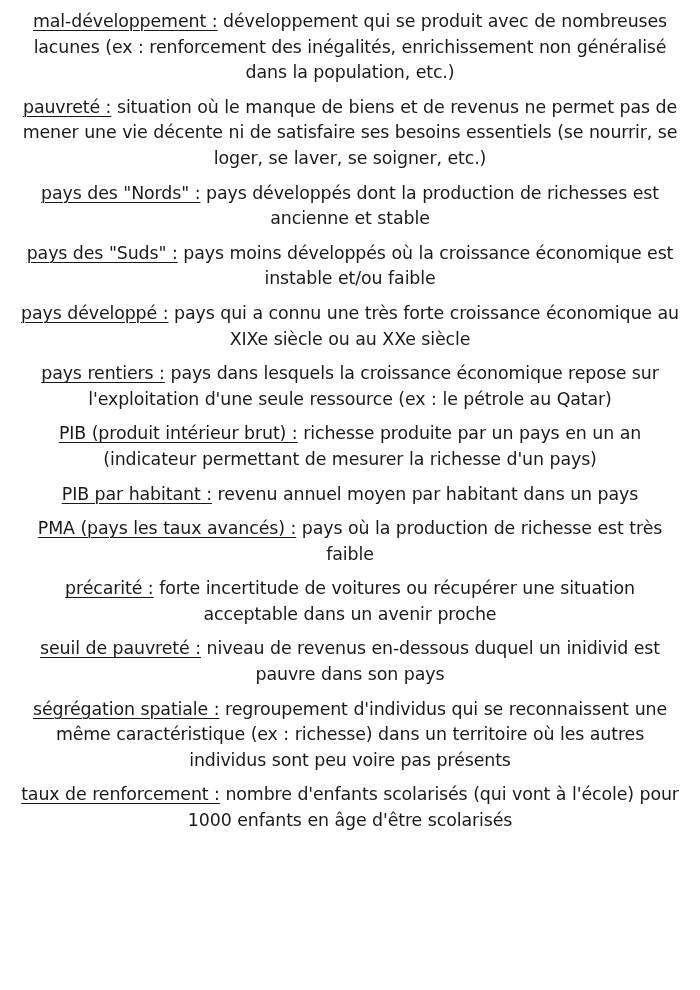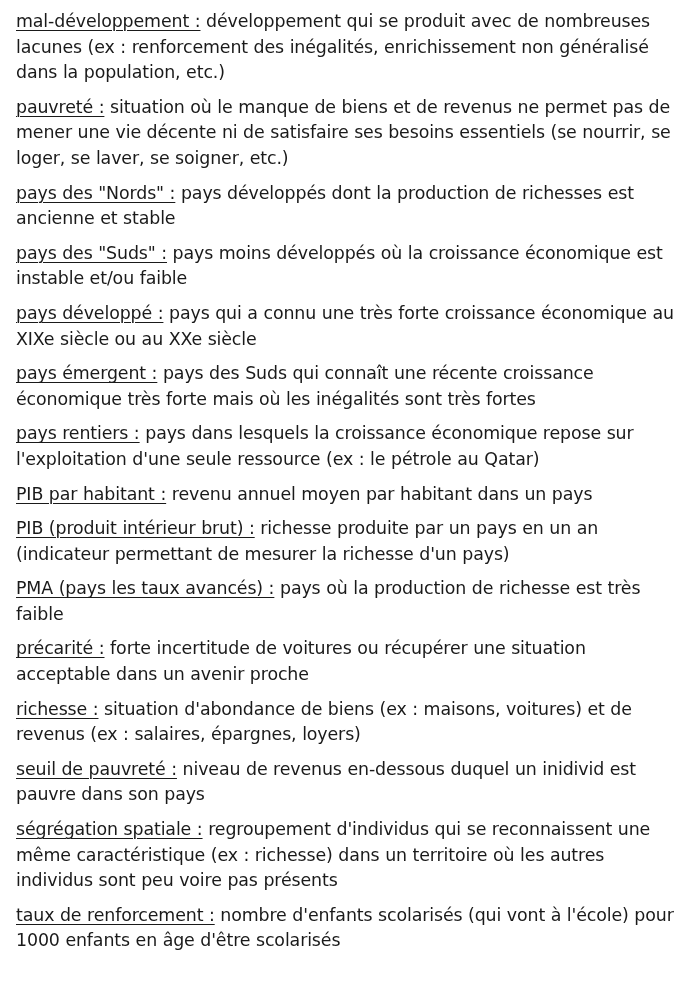--- a/index.html
+++ b/index.html
@@ -18,21 +18,21 @@
   }
 
   #glossary {
     box-sizing: border-box;
     width: 700px;
     padding: 9px 16px 0 16px;
     display: block;
   }
 
   .entry {
-    text-align: left;
+    text-align: center;
     font-size: 17.4px;
     line-height: 25.6px;
     letter-spacing: -0.12px;
     word-spacing: 0.2px;
     margin: 0 0 9px 0;
     padding: 0;
     text-rendering: optimizeLegibility;
   }
 
   .entry:last-child {
@@ -51,23 +51,21 @@
 </style>
 </head>
 <body style="background: rgb(255, 255, 255); color: rgb(26, 26, 26);">
 
 <main id="glossary">
     <p class="entry"><span class="term">mal-développement :</span><span class="def"> développement qui se produit avec de nombreuses lacunes (ex : renforcement des inégalités, enrichissement non généralisé dans la population, etc.)</span></p>
     <p class="entry"><span class="term">pauvreté :</span><span class="def"> situation où le manque de biens et de revenus ne permet pas de mener une vie décente ni de satisfaire ses besoins essentiels (se nourrir, se loger, se laver, se soigner, etc.)</span></p>
     <p class="entry"><span class="term">pays des "Nords" :</span><span class="def"> pays développés dont la production de richesses est ancienne et stable</span></p>
     <p class="entry"><span class="term">pays des "Suds" :</span><span class="def"> pays moins développés où la croissance économique est instable et/ou faible</span></p>
     <p class="entry"><span class="term">pays développé :</span><span class="def"> pays qui a connu une très forte croissance économique au XIXe siècle ou au XXe siècle</span></p>
-    <p class="entry"><span class="term">pays émergent :</span><span class="def"> pays des Suds qui connaît une récente croissance économique très forte mais où les inégalités sont très fortes</span></p>
     <p class="entry"><span class="term">pays rentiers :</span><span class="def"> pays dans lesquels la croissance économique repose sur l'exploitation d'une seule ressource (ex : le pétrole au Qatar)</span></p>
+    <p class="entry"><span class="term">PIB (produit intérieur brut) :</span><span class="def"> richesse produite par un pays en un an (indicateur permettant de mesurer la richesse d'un pays)</span></p>
     <p class="entry"><span class="term">PIB par habitant :</span><span class="def"> revenu annuel moyen par habitant dans un pays</span></p>
-    <p class="entry"><span class="term">PIB (produit intérieur brut) :</span><span class="def"> richesse produite par un pays en un an (indicateur permettant de mesurer la richesse d'un pays)</span></p>
     <p class="entry"><span class="term">PMA (pays les taux avancés) :</span><span class="def"> pays où la production de richesse est très faible</span></p>
     <p class="entry"><span class="term">précarité :</span><span class="def"> forte incertitude de voitures ou récupérer une situation acceptable dans un avenir proche</span></p>
-    <p class="entry"><span class="term">richesse :</span><span class="def"> situation d'abondance de biens (ex : maisons, voitures) et de revenus (ex : salaires, épargnes, loyers)</span></p>
     <p class="entry"><span class="term">seuil de pauvreté :</span><span class="def"> niveau de revenus en-dessous duquel un inidivid est pauvre dans son pays</span></p>
     <p class="entry"><span class="term">ségrégation spatiale :</span><span class="def"> regroupement d'individus qui se reconnaissent une même caractéristique (ex : richesse) dans un territoire où les autres individus sont peu voire pas présents</span></p>
     <p class="entry"><span class="term">taux de renforcement :</span><span class="def"> nombre d'enfants scolarisés (qui vont à l'école) pour 1000 enfants en âge d'être scolarisés</span></p>
   </main>
 
 </body></html>

